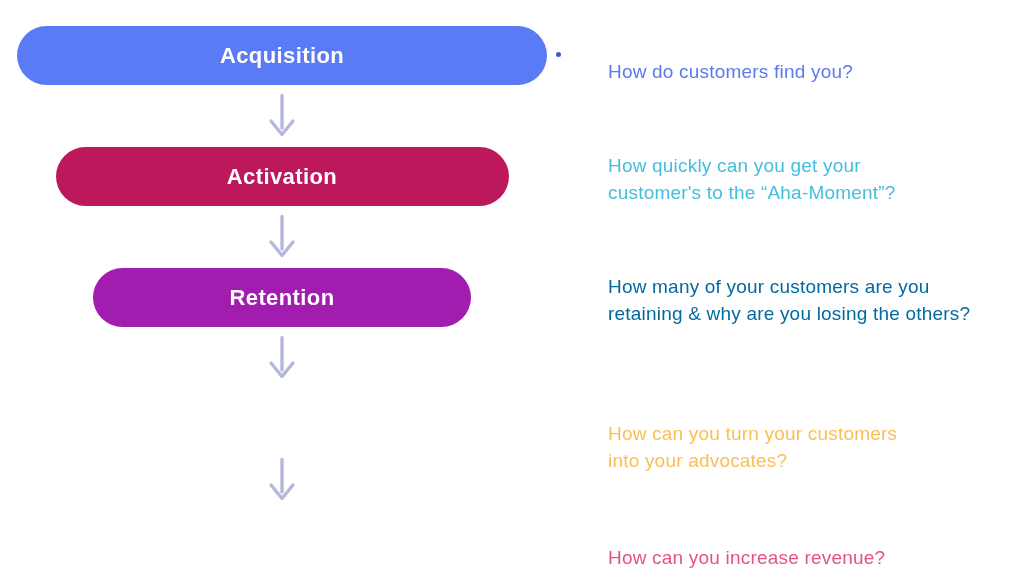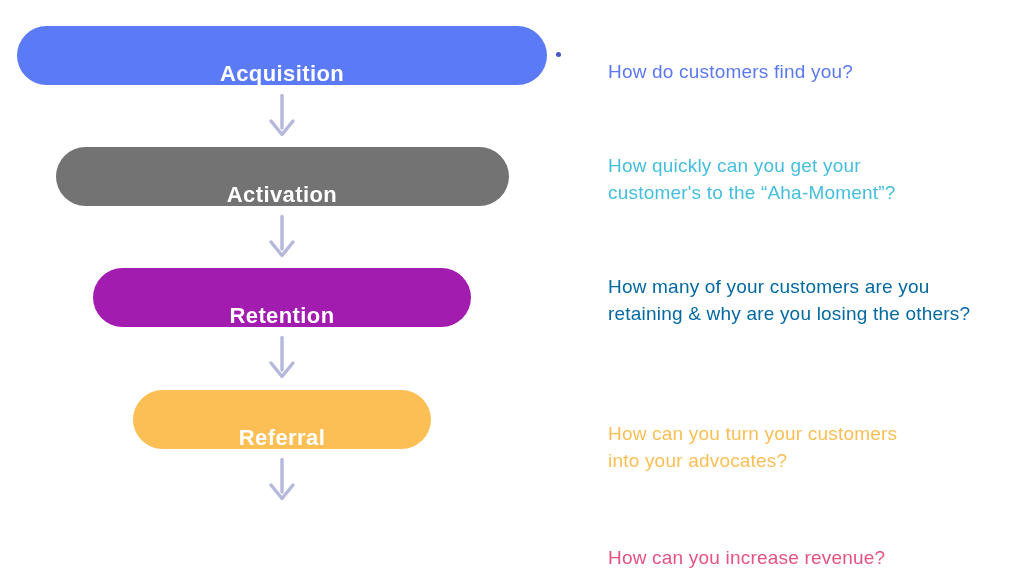--- a/index.html
+++ b/index.html
@@ -15,21 +15,21 @@
     position: relative;
     width: 1024px;
     height: 588px;
     background: #ffffff;
   }
   .stage-pill {
     position: absolute;
     height: 59px;
     border-radius: 30px;
     display: flex;
-    align-items: flex-end;
+    align-items: center;
     justify-content: center;
   }
   .stage-label {
     color: #ffffff;
     font-size: 22px;
     font-weight: 700;
     letter-spacing: 0.4px;
     line-height: 1;
   }
   .stage-description {
@@ -64,21 +64,21 @@
   </div>
   <div class="stage-description" style="left: 608px; top: 26px; color: rgb(91, 120, 240);">
       <div>How do customers find you?</div>
     </div>
 
   <svg class="down-arrow" viewBox="0 0 30 46" fill="none" xmlns="http://www.w3.org/2000/svg" style="left: 267px; top: 93px;">
     <line x1="15" y1="2.5" x2="15" y2="35" stroke-width="3.4" stroke-linecap="round" stroke="#B5B7DB"></line>
     <polyline points="4,28 15,41.5 26,28" stroke-width="3.4" stroke-linecap="round" stroke-linejoin="round" fill="none" stroke="#B5B7DB"></polyline>
   </svg>
 
-  <div class="stage-pill" style="width: 453px; left: 55.5px; top: 147px; background: #737373;">
+  <div class="stage-pill" style="width: 453px; left: 55.5px; top: 147px; background: #be185d;">
     <span class="stage-label">Activation</span>
   </div>
   <div class="stage-description" style="left: 608px; top: 147px; color: rgb(69, 190, 222);">
       <div>How quickly can you get your</div>
       <div>customer's to the “Aha-Moment”?</div>
     </div>
 
   <svg class="down-arrow" viewBox="0 0 30 46" fill="none" xmlns="http://www.w3.org/2000/svg" style="left: 267px; top: 214px;">
     <line x1="15" y1="2.5" x2="15" y2="35" stroke-width="3.4" stroke-linecap="round" stroke="#B5B7DB"></line>
     <polyline points="4,28 15,41.5 26,28" stroke-width="3.4" stroke-linecap="round" stroke-linejoin="round" fill="none" stroke="#B5B7DB"></polyline>
@@ -90,23 +90,20 @@
   <div class="stage-description" style="left: 608px; top: 268px; color: #0369a1;">
       <div>How many of your customers are you</div>
       <div>retaining &amp; why are you losing the others?</div>
     </div>
 
   <svg class="down-arrow" viewBox="0 0 30 46" fill="none" xmlns="http://www.w3.org/2000/svg" style="left: 267px; top: 335px;">
     <line x1="15" y1="2.5" x2="15" y2="35" stroke-width="3.4" stroke-linecap="round" stroke="#B5B7DB"></line>
     <polyline points="4,28 15,41.5 26,28" stroke-width="3.4" stroke-linecap="round" stroke-linejoin="round" fill="none" stroke="#B5B7DB"></polyline>
   </svg>
 
-  <div class="stage-pill" style="width: 298px; left: 133px; top: 390px; background: rgb(251, 191, 85);">
-    <span class="stage-label">Referral</span>
-  </div>
   <div class="stage-description" style="left: 608px; top: 390px; color: rgb(251, 190, 85); margin-top: 25px;">
       <div>How can you turn your customers</div>
       <div>into your advocates?</div>
     </div>
 
   <svg class="down-arrow" viewBox="0 0 30 46" fill="none" xmlns="http://www.w3.org/2000/svg" style="left: 267px; top: 457px;">
     <line x1="15" y1="2.5" x2="15" y2="35" stroke-width="3.4" stroke-linecap="round" stroke="#B5B7DB"></line>
     <polyline points="4,28 15,41.5 26,28" stroke-width="3.4" stroke-linecap="round" stroke-linejoin="round" fill="none" stroke="#B5B7DB"></polyline>
   </svg>
 

